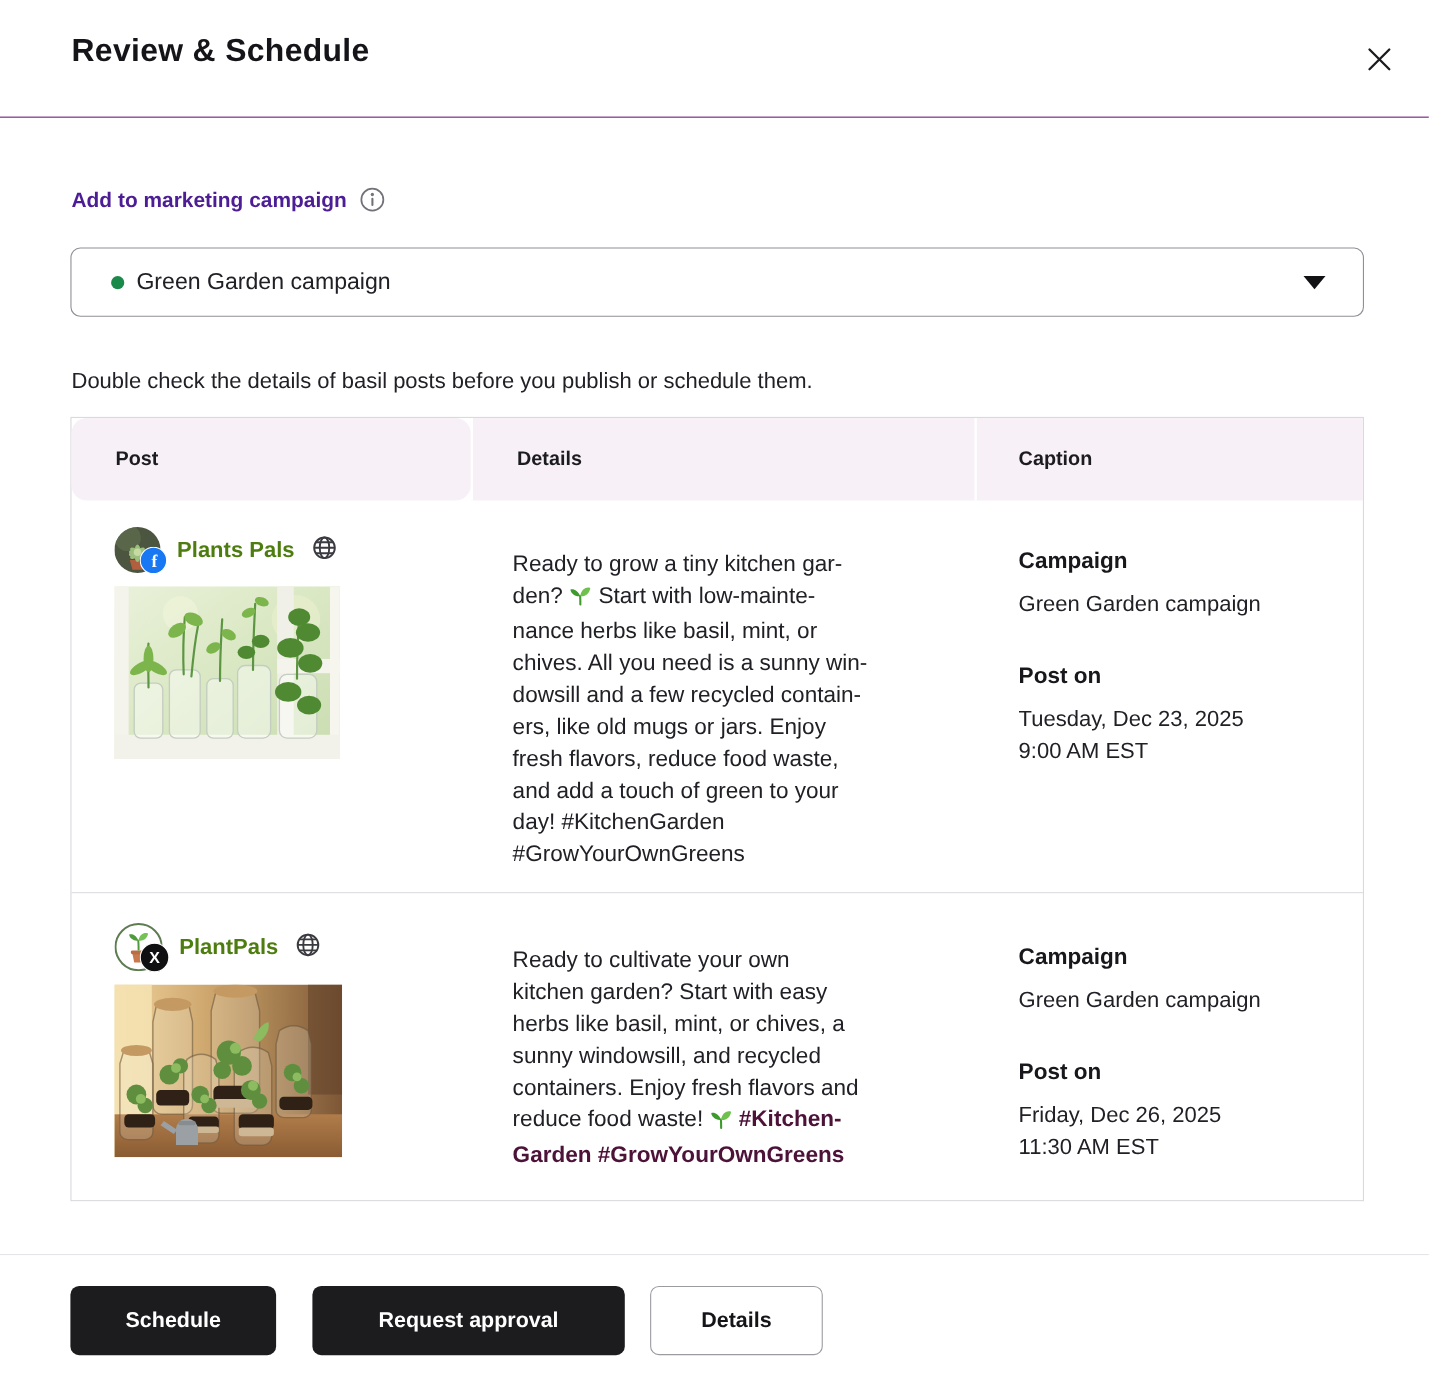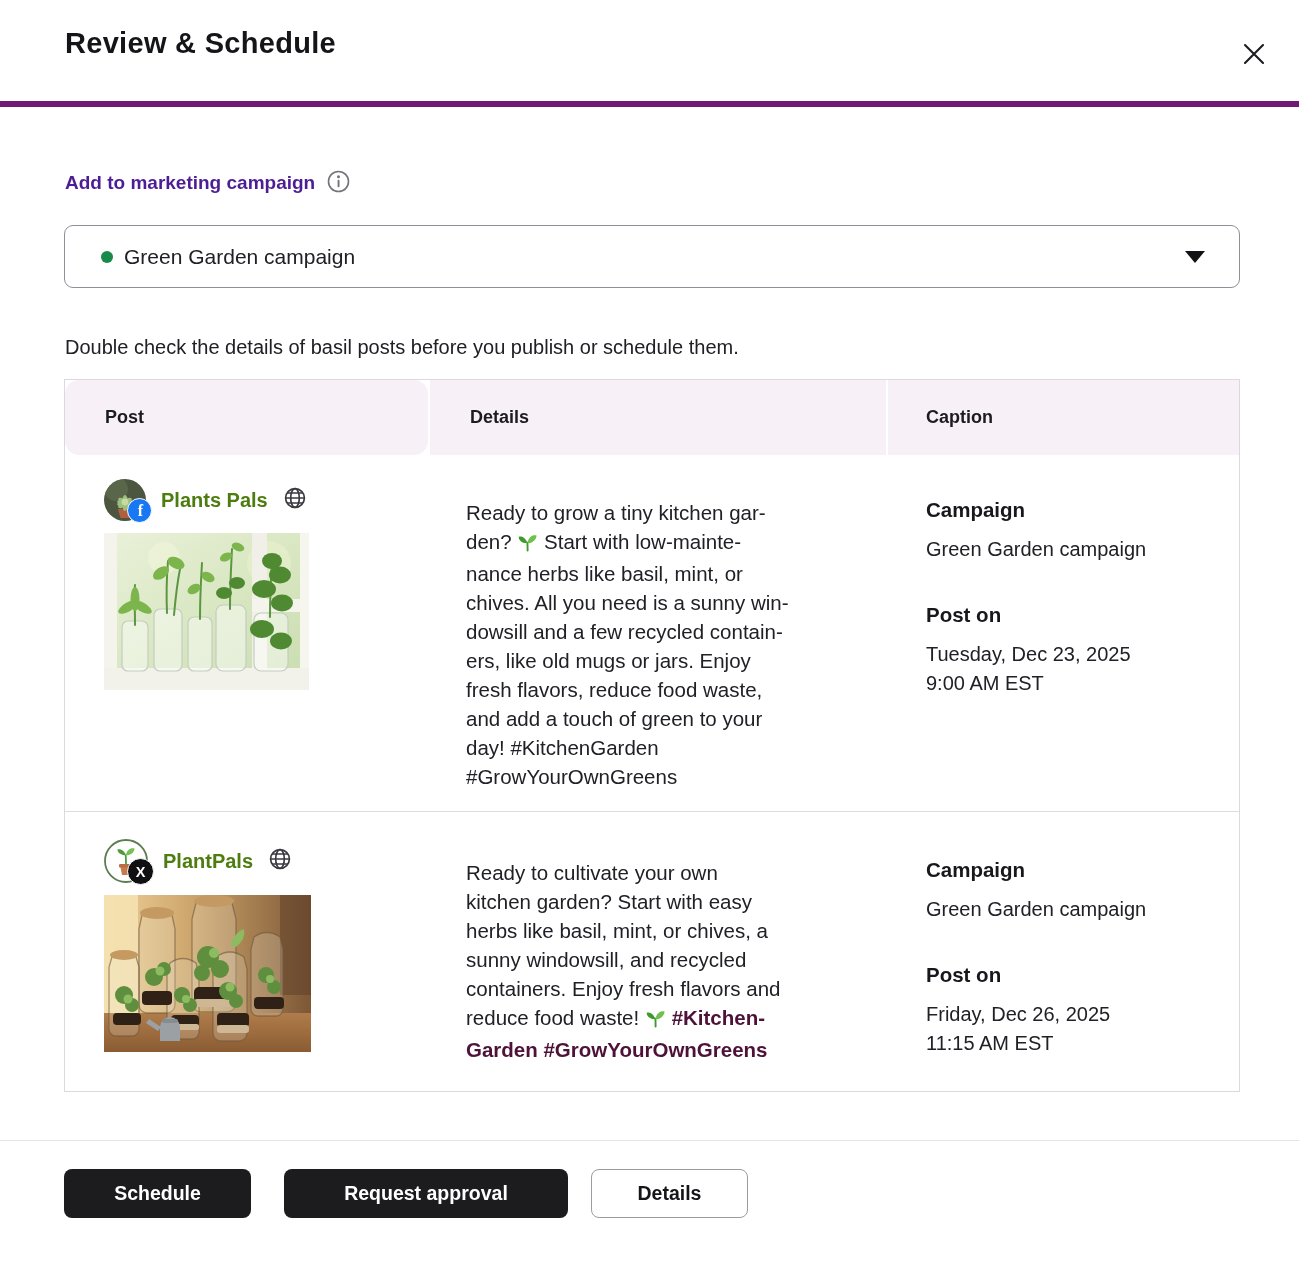--- a/index.html
+++ b/index.html
@@ -5,21 +5,21 @@
   * { margin:0; padding:0; box-sizing:border-box; }
   html,body { background:#ffffff; }
   body {
     width:1299px; height:1263px; position:relative;
     font-family:"Liberation Sans", sans-serif;
     color:#1d1d22;
   }
   .modal { position:relative; width:1299px; height:1263px; background:#fff; }
 
   
-  .modal-header { height:107px; border-bottom:6px solid #701a75; display:flex; align-items:center; padding:0 0 14px 65px; position:relative; }
+  .modal-header { height:107px; border-bottom:1px solid #701a75; display:flex; align-items:center; padding:0 0 14px 65px; position:relative; }
   .modal-title { font-size:29px; font-weight:700; letter-spacing:.3px; color:#141419; }
   .close-btn { position:absolute; right:30px; top:40px; width:30px; height:30px; background:none; border:none; cursor:pointer; display:flex; align-items:center; justify-content:center; }
 
   
   .campaign-label-row { margin:63px 0 0 65px; display:flex; align-items:center; gap:12px; }
   .campaign-label { font-size:19px; font-weight:700; color:#4c1d95; }
   .info-btn { background:none; border:none; cursor:pointer; display:flex; padding:0; }
   .dropdown {
     margin:29px 0 0 64px; width:1176px; height:63px;
     border:1.5px solid #8f8f97; border-radius:9px; background:#fff;
@@ -57,21 +57,21 @@
   .hashtags { font-weight:700; color:#4d1238; }
 
   .details-cell { padding:43px 0 0 40px; font-size:20px; }
   .t-row.second .details-cell { padding-top:46px; }
   .detail-label { font-weight:700; color:#17171c; margin-bottom:13px; font-size:20.5px; }
   .detail-value { color:#202026; line-height:29px; margin-bottom:39px; }
 
   
   .footer-divider { position:absolute; left:0; right:0; top:1140px; height:1px; background:#e5e5e8; }
   .footer { position:absolute; left:64px; top:1169px; display:flex; align-items:center; }
-  .btn { height:49px; border-radius:8px; font-family:"Liberation Sans",sans-serif; font-size:19.5px; font-weight:700; cursor:pointer; display:flex; align-items:center; justify-content:center; }
+  .btn { height:63px; border-radius:8px; font-family:"Liberation Sans",sans-serif; font-size:19.5px; font-weight:700; cursor:pointer; display:flex; align-items:center; justify-content:center; }
   .btn-dark { background:#1c1c1f; color:#ffffff; border:none; }
   .btn-schedule { width:187px; margin-right:33px; }
   .btn-request { width:284px; margin-right:23px; }
   .btn-cancel { width:157px; background:#fff; color:#141419; border:1.5px solid #9b9ba2; }
 </style>
 </head>
 <body>
 
 <div class="modal">
 
@@ -347,21 +347,21 @@
               <path d="M10.6 19.5 C10.6 15 10.5 13.2 10.4 11.8" stroke="#3f9a2c" stroke-width="1.9" fill="none" stroke-linecap="round"></path>
               <path d="M10.4 12 C8.4 6.4 4 4.8 1.6 5.9 C1.9 9.8 6.2 12.7 10.4 12 Z" fill="#3f9a2c"></path>
               <path d="M10.4 12 C11.6 5.4 16.2 3.2 19.6 4.6 C19.2 9.3 14.7 12.9 10.4 12 Z" fill="#6ec14c"></path>
             </svg></span> <span class="hashtags">#Kitchen-
 Garden #GrowYourOwnGreens</span></div>
 
       <div class="details-cell">
         <div class="detail-label">Campaign</div>
         <div class="detail-value">Green Garden campaign</div>
         <div class="detail-label">Post on</div>
-        <div class="detail-value"><span>Friday, Dec 26, 2025</span><br><span>11:15 AM EST</span></div>
+        <div class="detail-value"><span>Friday, Dec 26, 2025</span><br><span>11:30 AM EST</span></div>
       </div>
     </div>
   </div>
 
   <div class="footer-divider"></div>
   <div class="footer">
     <button class="btn btn-dark btn-schedule">Schedule</button>
     <button class="btn btn-dark btn-request">Request approval</button>
     <button class="btn btn-cancel">Details</button>
   </div>

